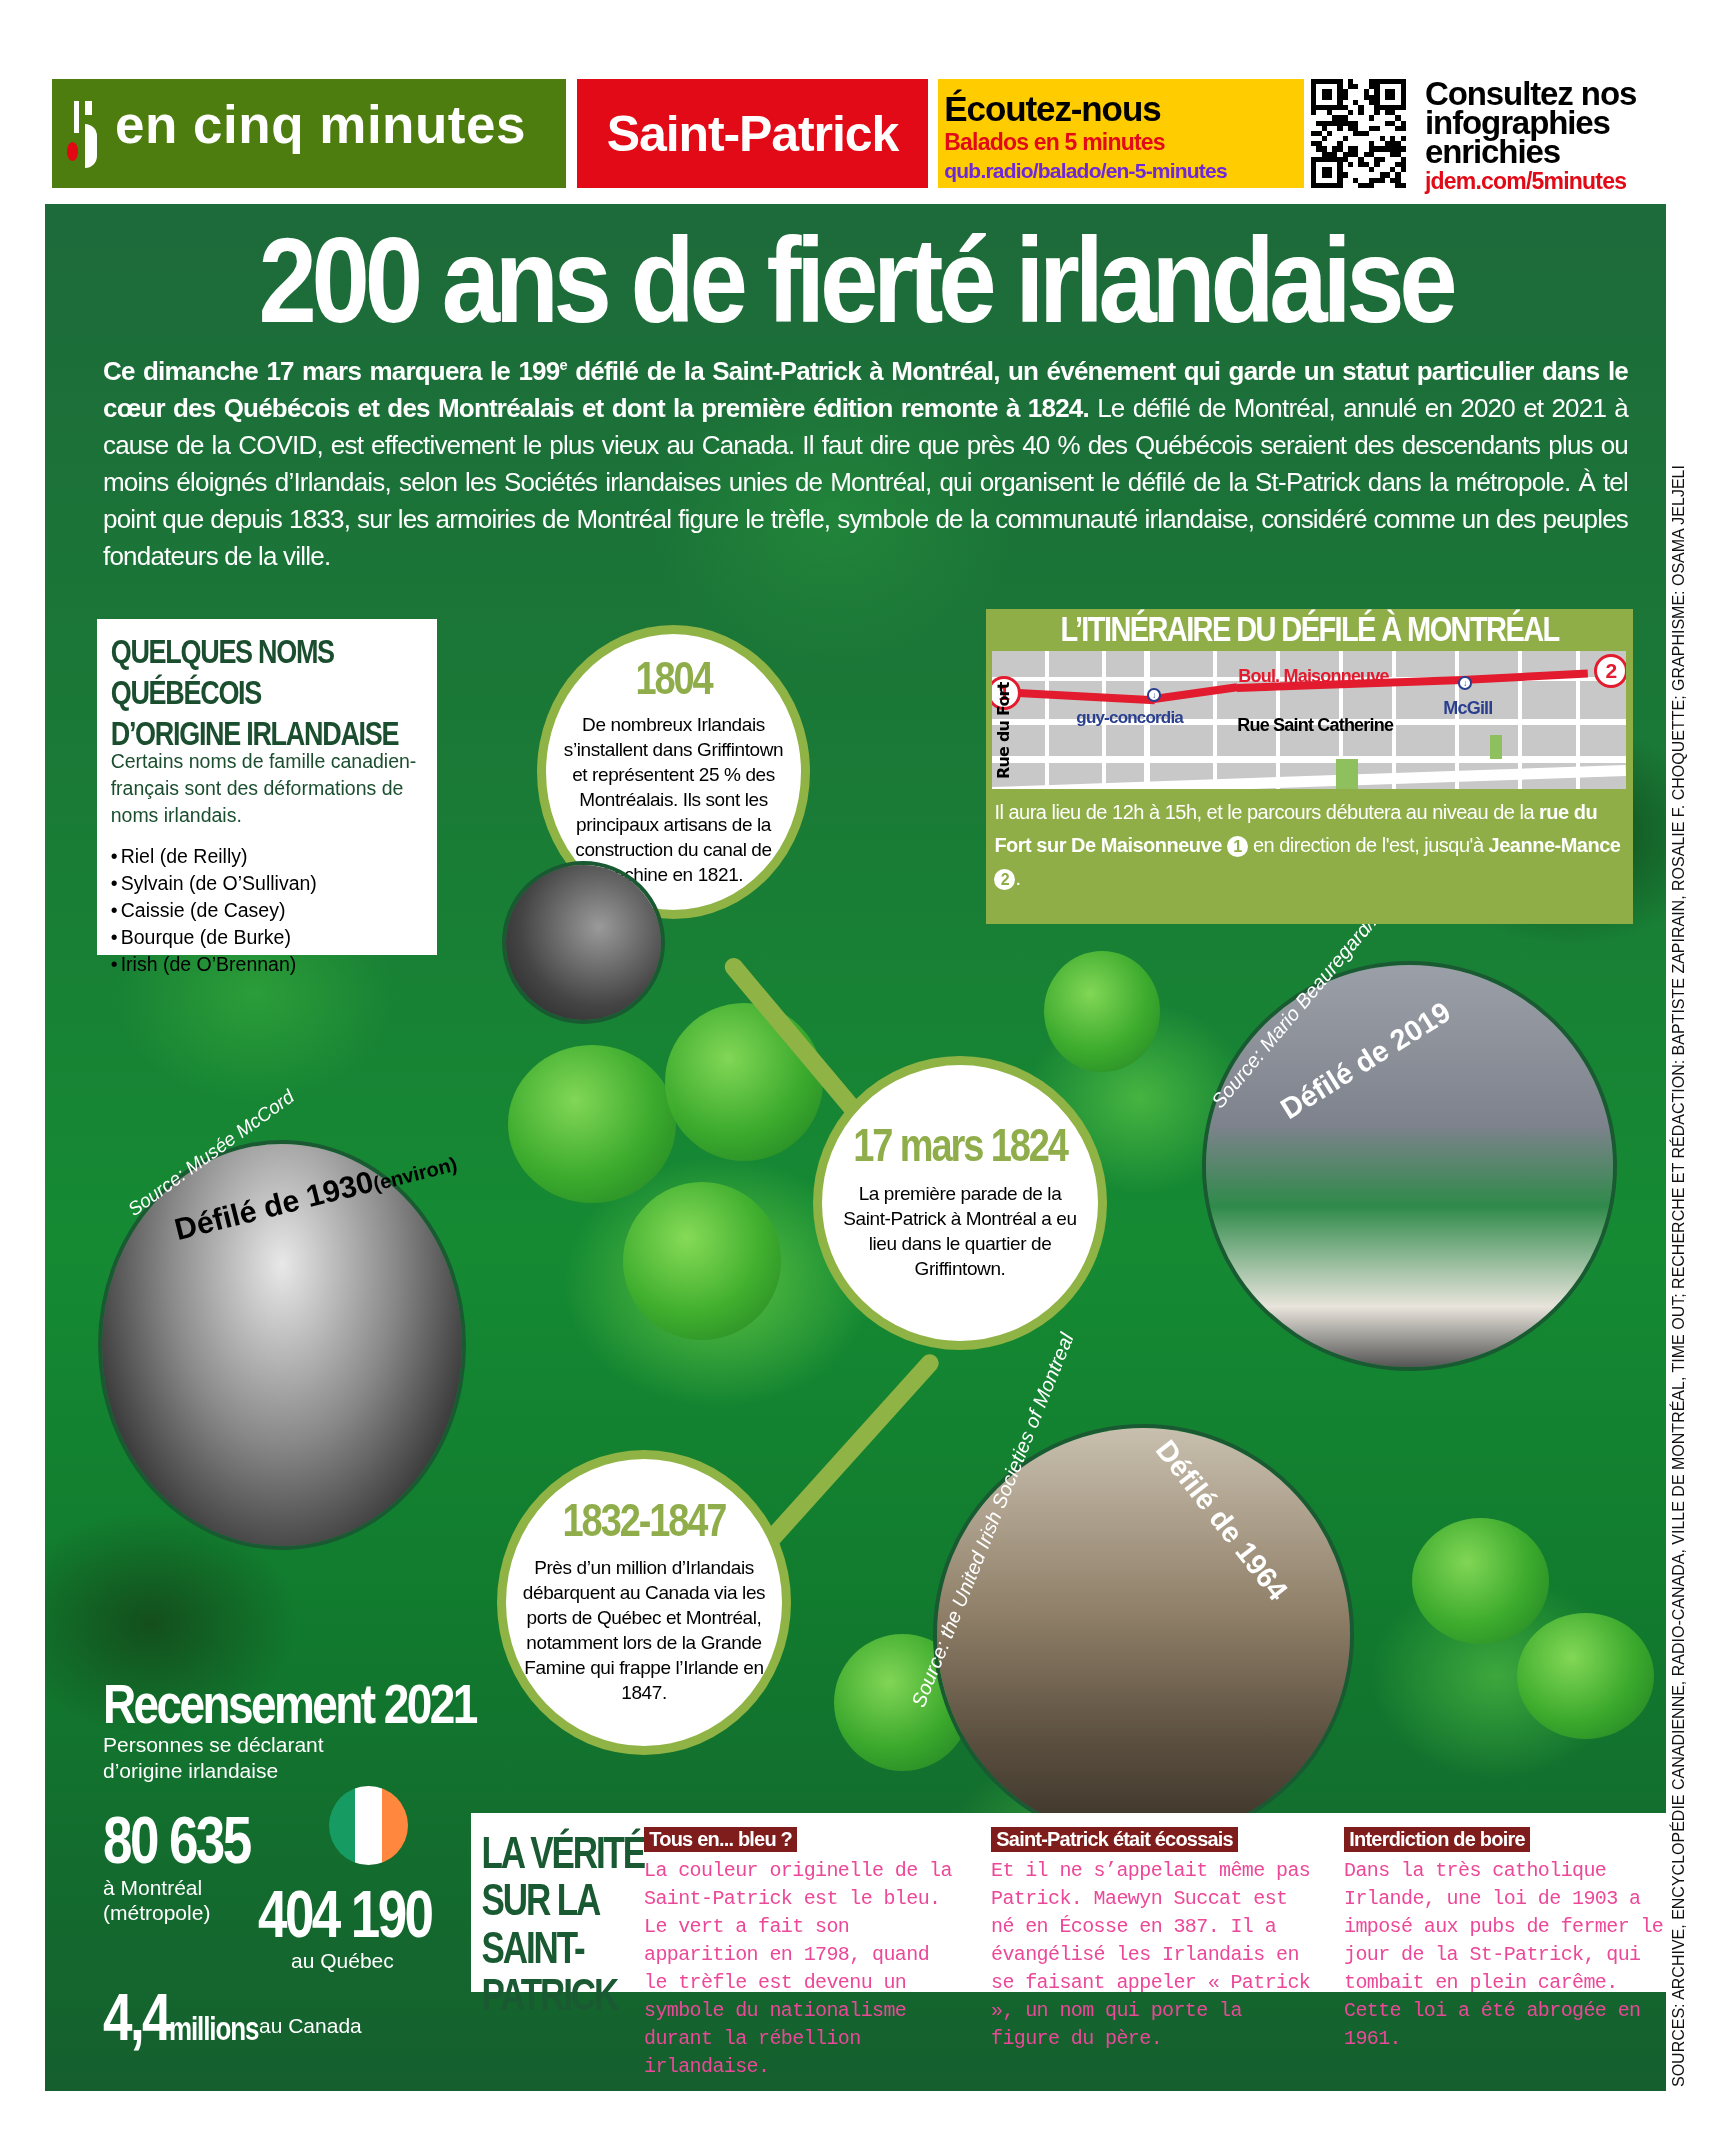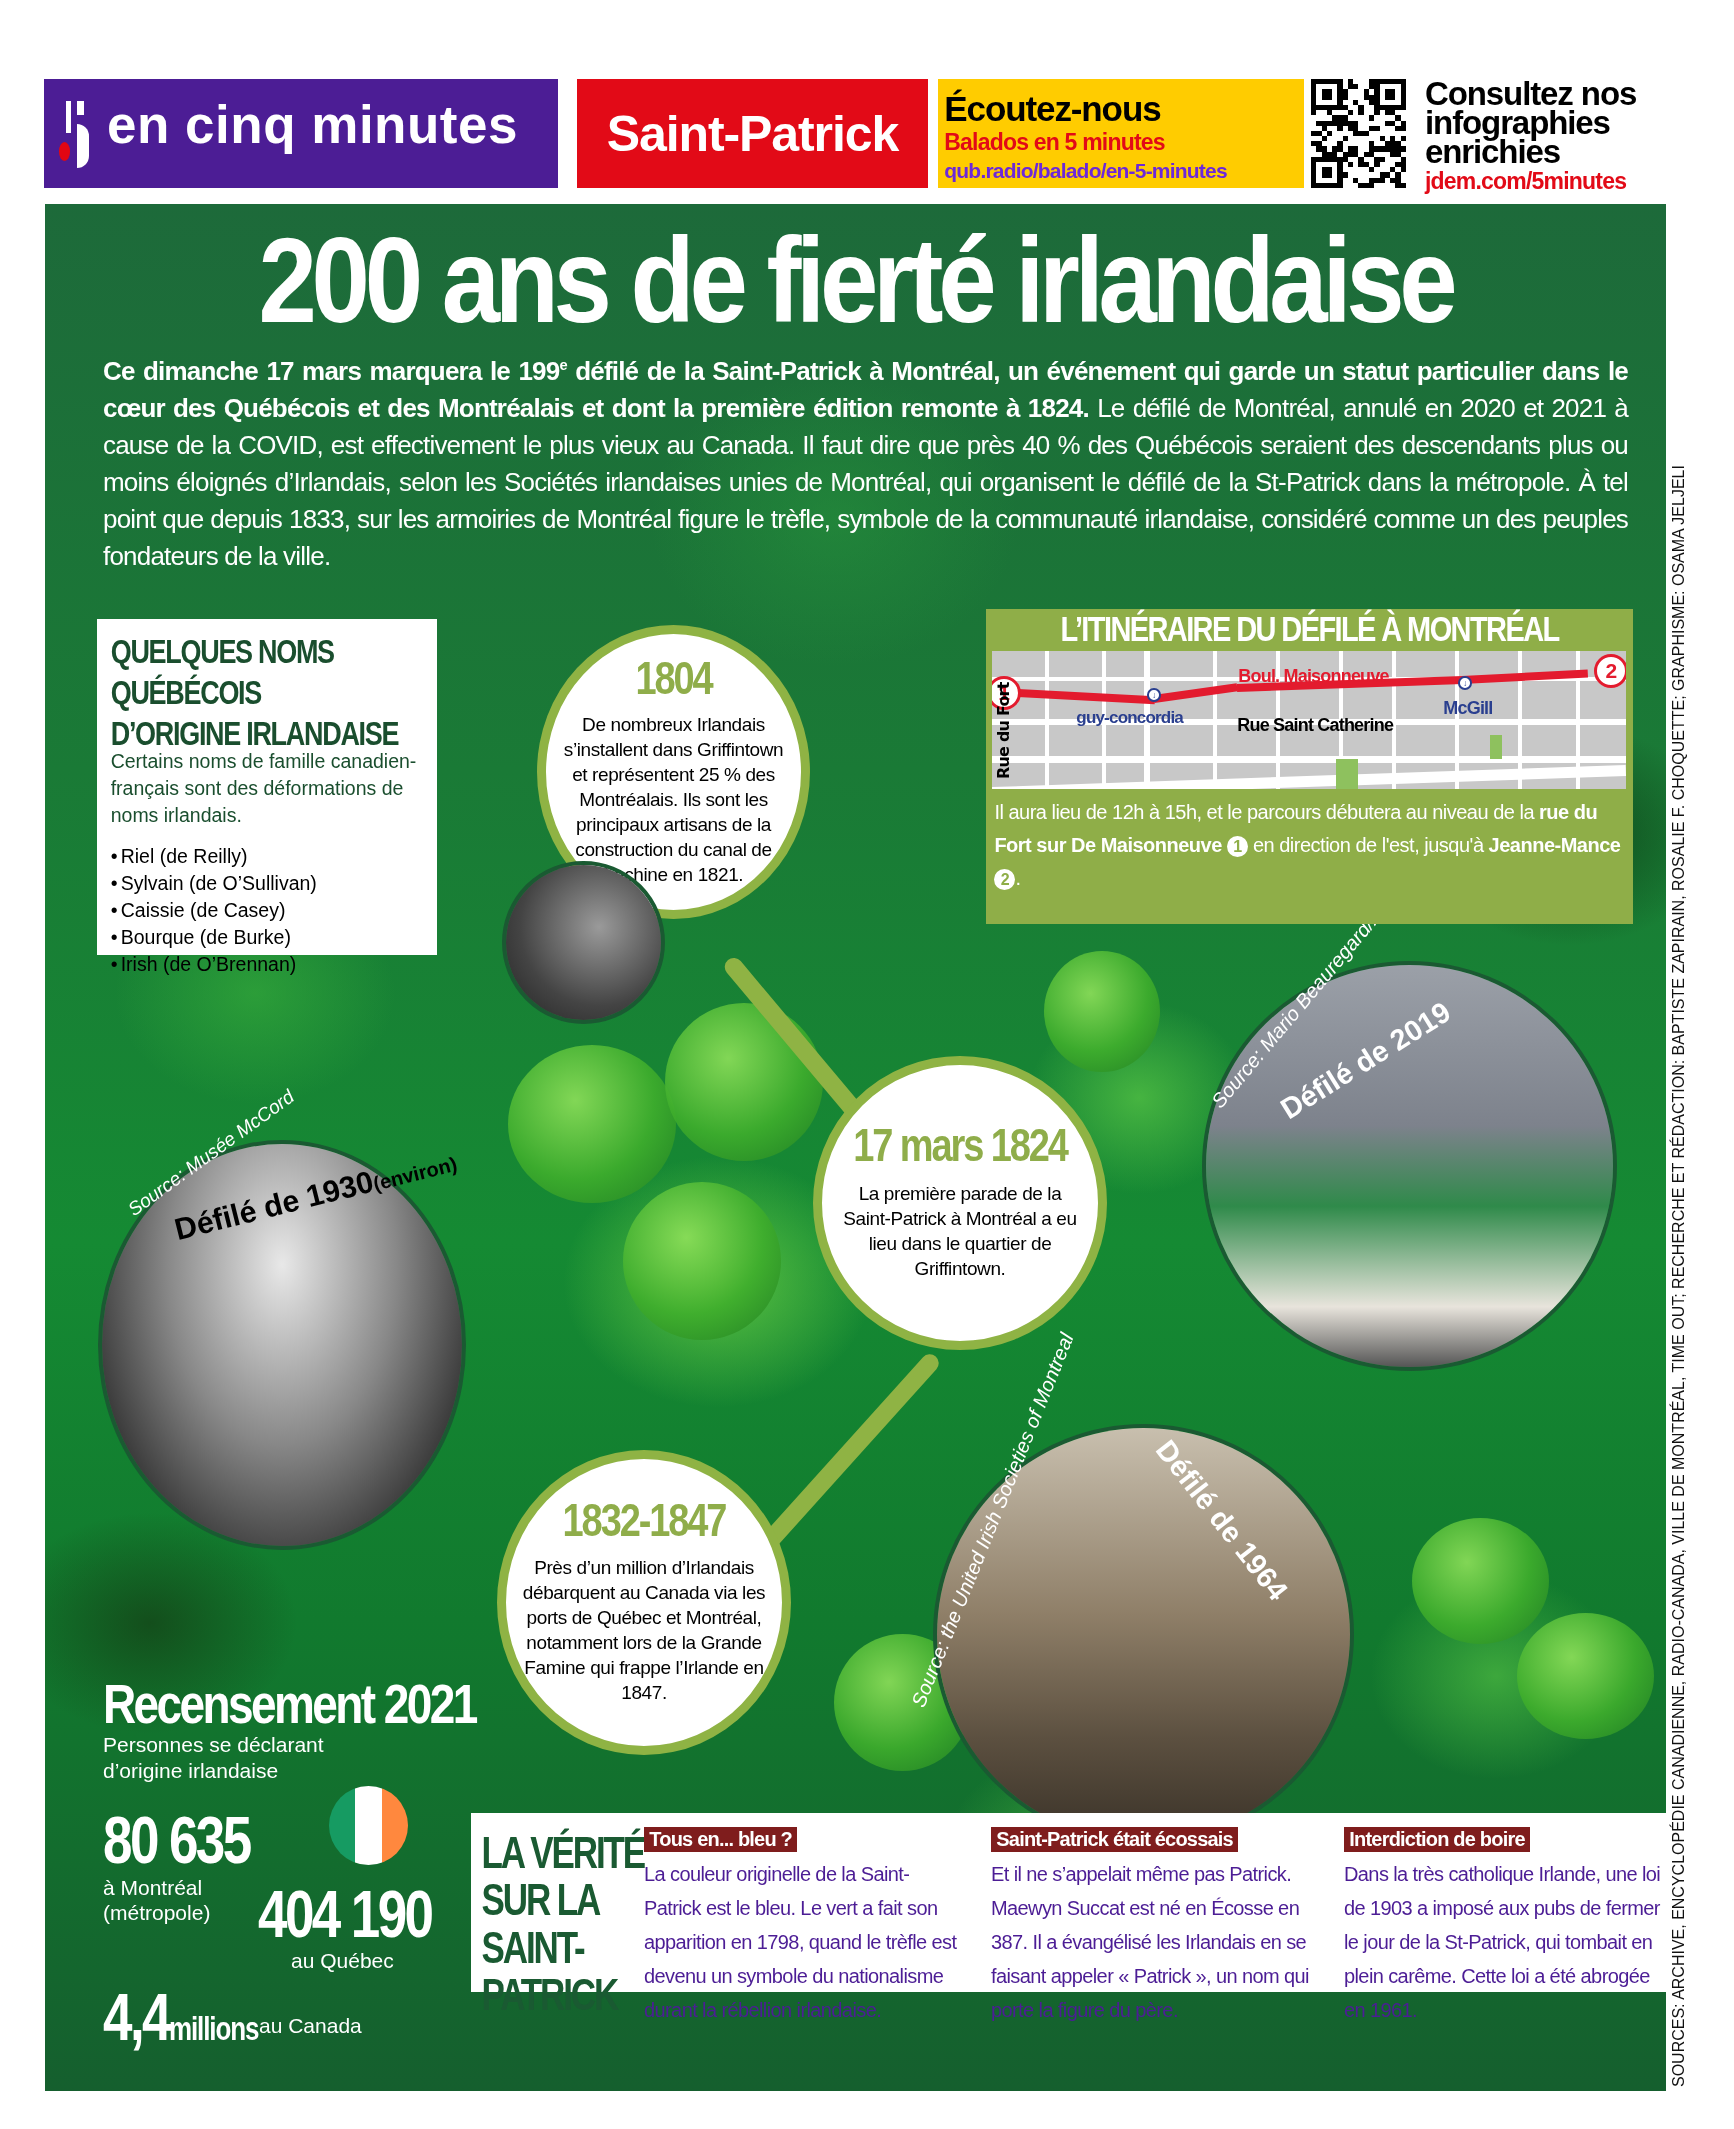--- a/index.html
+++ b/index.html
@@ -1,20 +1,20 @@
 <!DOCTYPE html>
 <html style="font-size:8.4px"><head>
 <meta charset="utf-8">
 <style>
   * { box-sizing: border-box; margin: 0; padding: 0; }
   html, body { width: 1735px; height: 2129px; background: #ffffff; overflow: hidden; }
   body { position: relative; font-family: "Liberation Sans", sans-serif; }
 
   
-  .hdr-black { position: absolute; left: 44px; top: 79px; width: 514px; height: 109px; background: #4c1d95; }
+  .hdr-black { position: absolute; left: 52px; top: 79px; width: 514px; height: 109px; background: #4d7c0f; }
   .logo-five { position: absolute; left: 14.7px; top: 22px; width: 32px; height: 68px; }
   .logo-five .bar1 { position:absolute; left:7.4px; top:0; width:5.3px; height:32px; background:#fff; }
   .logo-five .bar2 { position:absolute; left:18px; top:0; width:7.4px; height:13.7px; background:#fff; }
   .logo-five .dot { position:absolute; left:0; top:41px; width:11.6px; height:19px; border-radius:50%; background:#e30613; }
   .logo-five .arc { position:absolute; left:18px; top:23px; width:12.6px; height:44px; border-radius:0 21px 21px 0; background:#fff; }
   .logo-text { position:absolute; left:63px; top:14.7px; color:#fff; font-size:53px; font-weight:700; letter-spacing:0.5px; }
 
   .hdr-red { position: absolute; left: 577px; top: 79px; width: 351px; height: 109px; background: #e20a17; color:#fff; font-weight:700; font-size:50px; display:flex; align-items:center; justify-content:center; letter-spacing:-1.1px; }
 
   .hdr-yellow { position: absolute; left: 938px; top: 79px; width: 366px; height: 109px; background: #ffcc00; padding: 11.6px 0 0 6.3px; }
@@ -94,21 +94,21 @@
   .bignum { position:absolute; color:#fff; font-weight:700; letter-spacing: -2.6px; transform: scaleY(1.25); transform-origin: top left; line-height: 1; }
   .smalllbl { position:absolute; color:#fff; font-size: 21px; line-height: 25px; }
   .flag { position:absolute; left: 284px; top: 1582px; width: 79px; height: 79px; border-radius:50%; overflow:hidden; display:flex; }
   .flag span { flex: 1; }
 
   
   .truth { position:absolute; left: 426px; top: 1609px; width: 1204px; height: 179px; background:#fff; }
   .truth .ttl { position:absolute; left: 10.5px; top: 16px; color:#1a5a32; font-size: 35px; font-weight:700; letter-spacing: -2.1px; line-height: 38px; transform: scaleY(1.25); transform-origin: top left; }
   .fact { position:absolute; top: 13.7px; }
   .fact .tag { display:inline-block; background:#7f1d1d; color:#fff; font-size: 20px; font-weight:700; padding: 1.1px 5.3px; letter-spacing: -0.8px; }
-  .fact p { color:#4c1d95; font-size: 20px; line-height: 34px; letter-spacing: -0.6px; margin-top: 5.3px; }
+  .fact p { color:#ec4899; font-size: 20px; line-height: 28px; letter-spacing: -0.6px; margin-top: 5.3px; font-family: Liberation Mono, monospace; }
 </style>
 </head>
 <body>
 
 <div class="hdr-black">
   <div class="logo-five">
     <div class="bar1"></div>
       <div class="bar2"></div>
       <div class="dot"></div>
       <div class="arc"></div>

